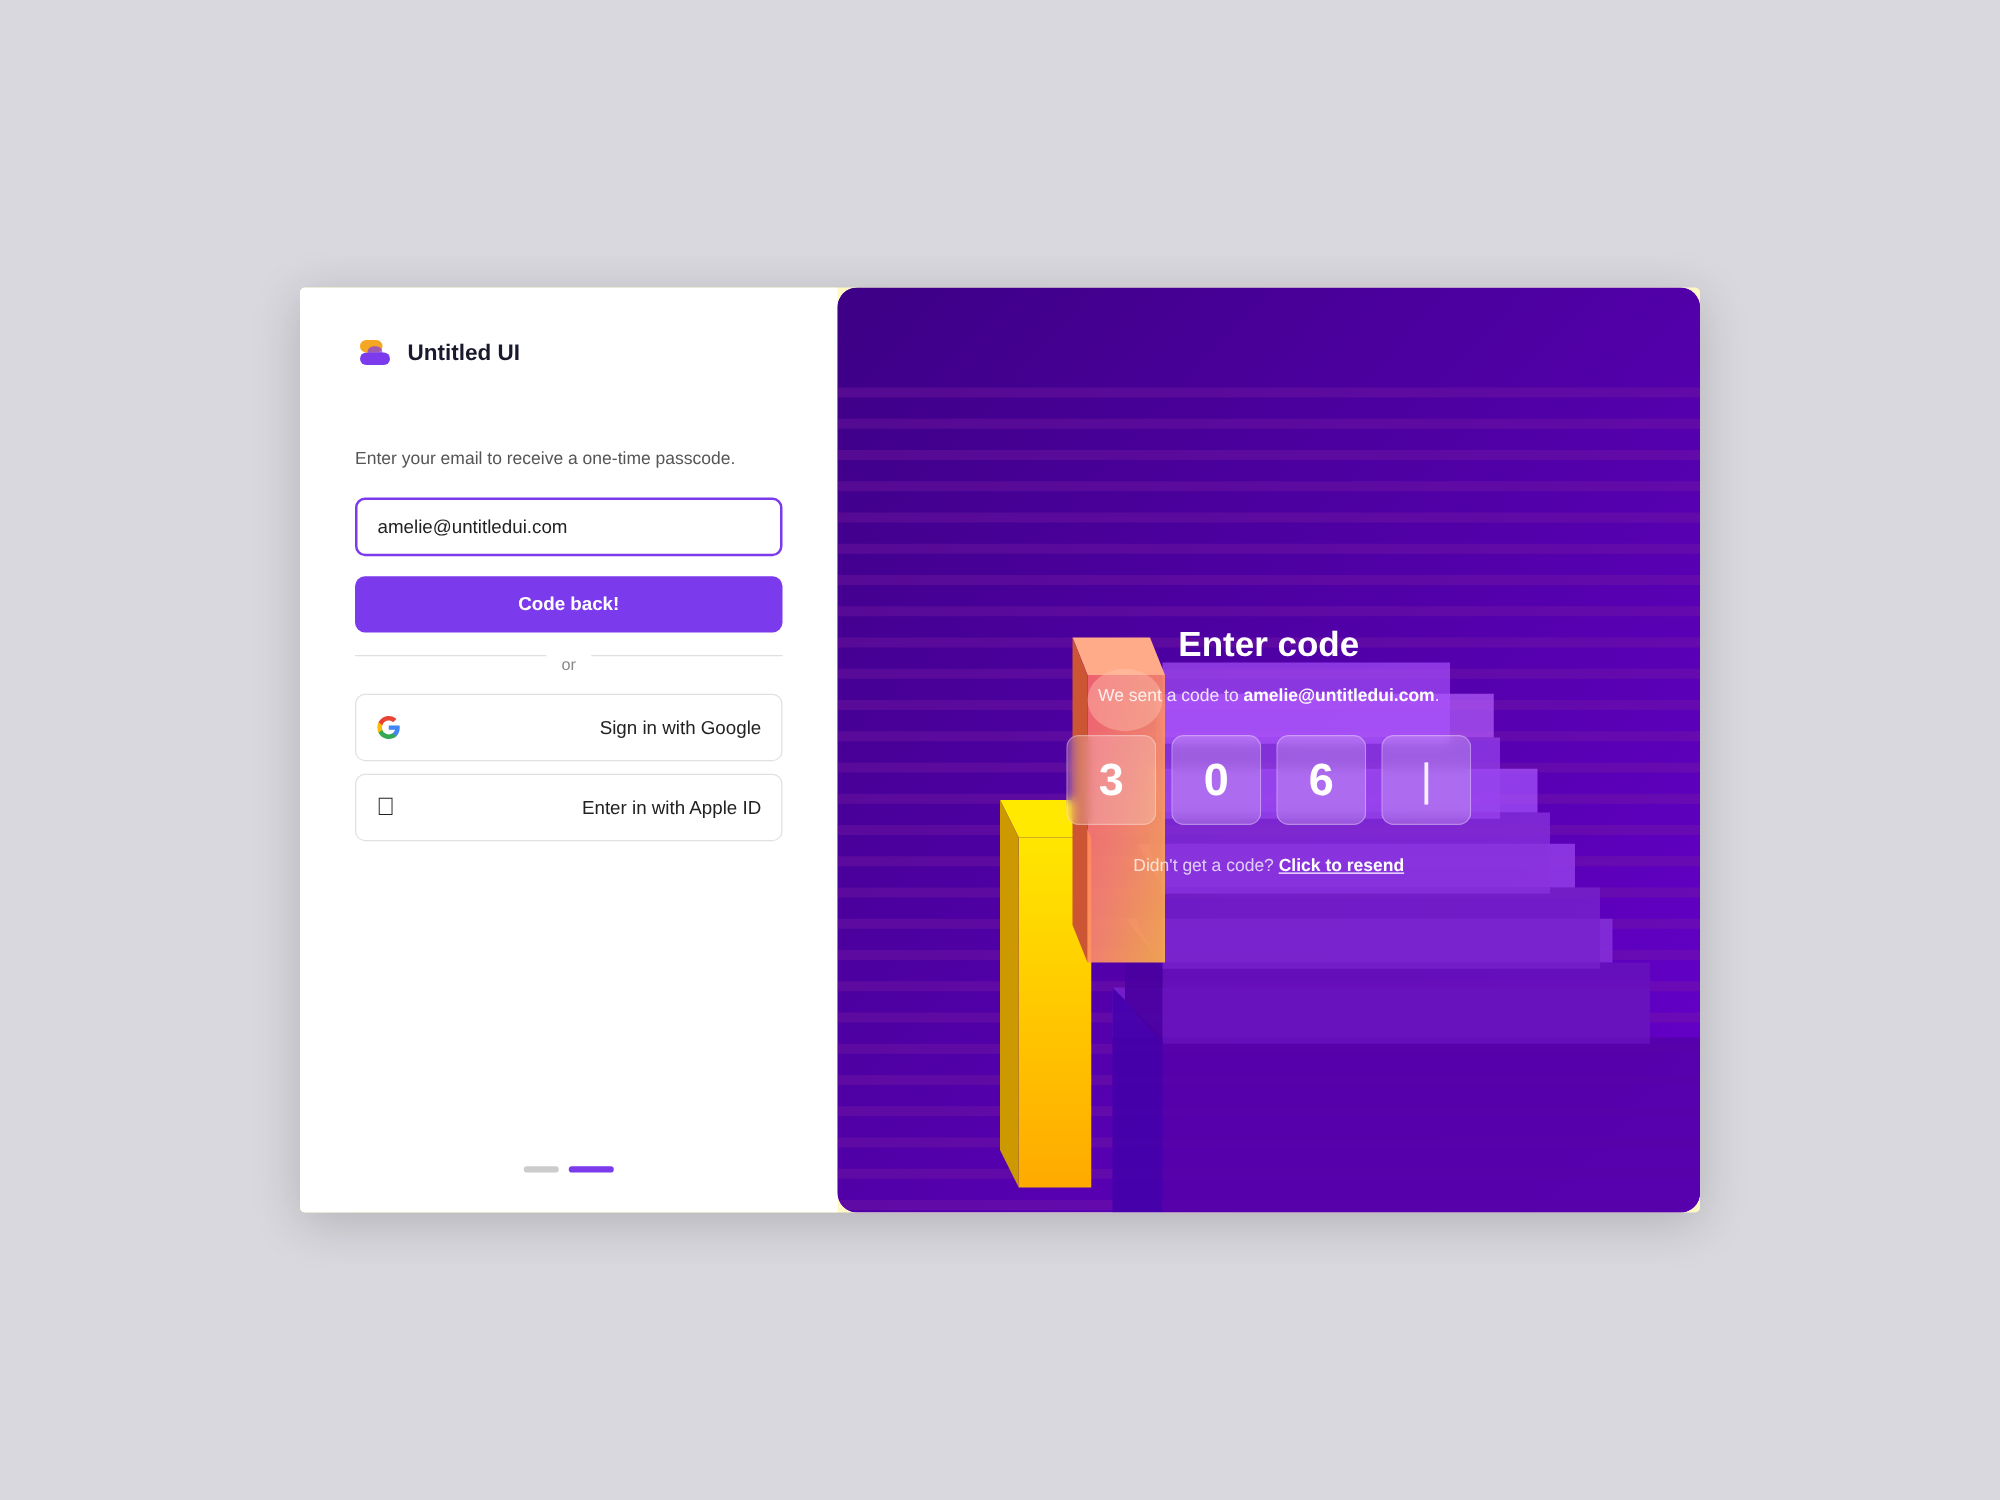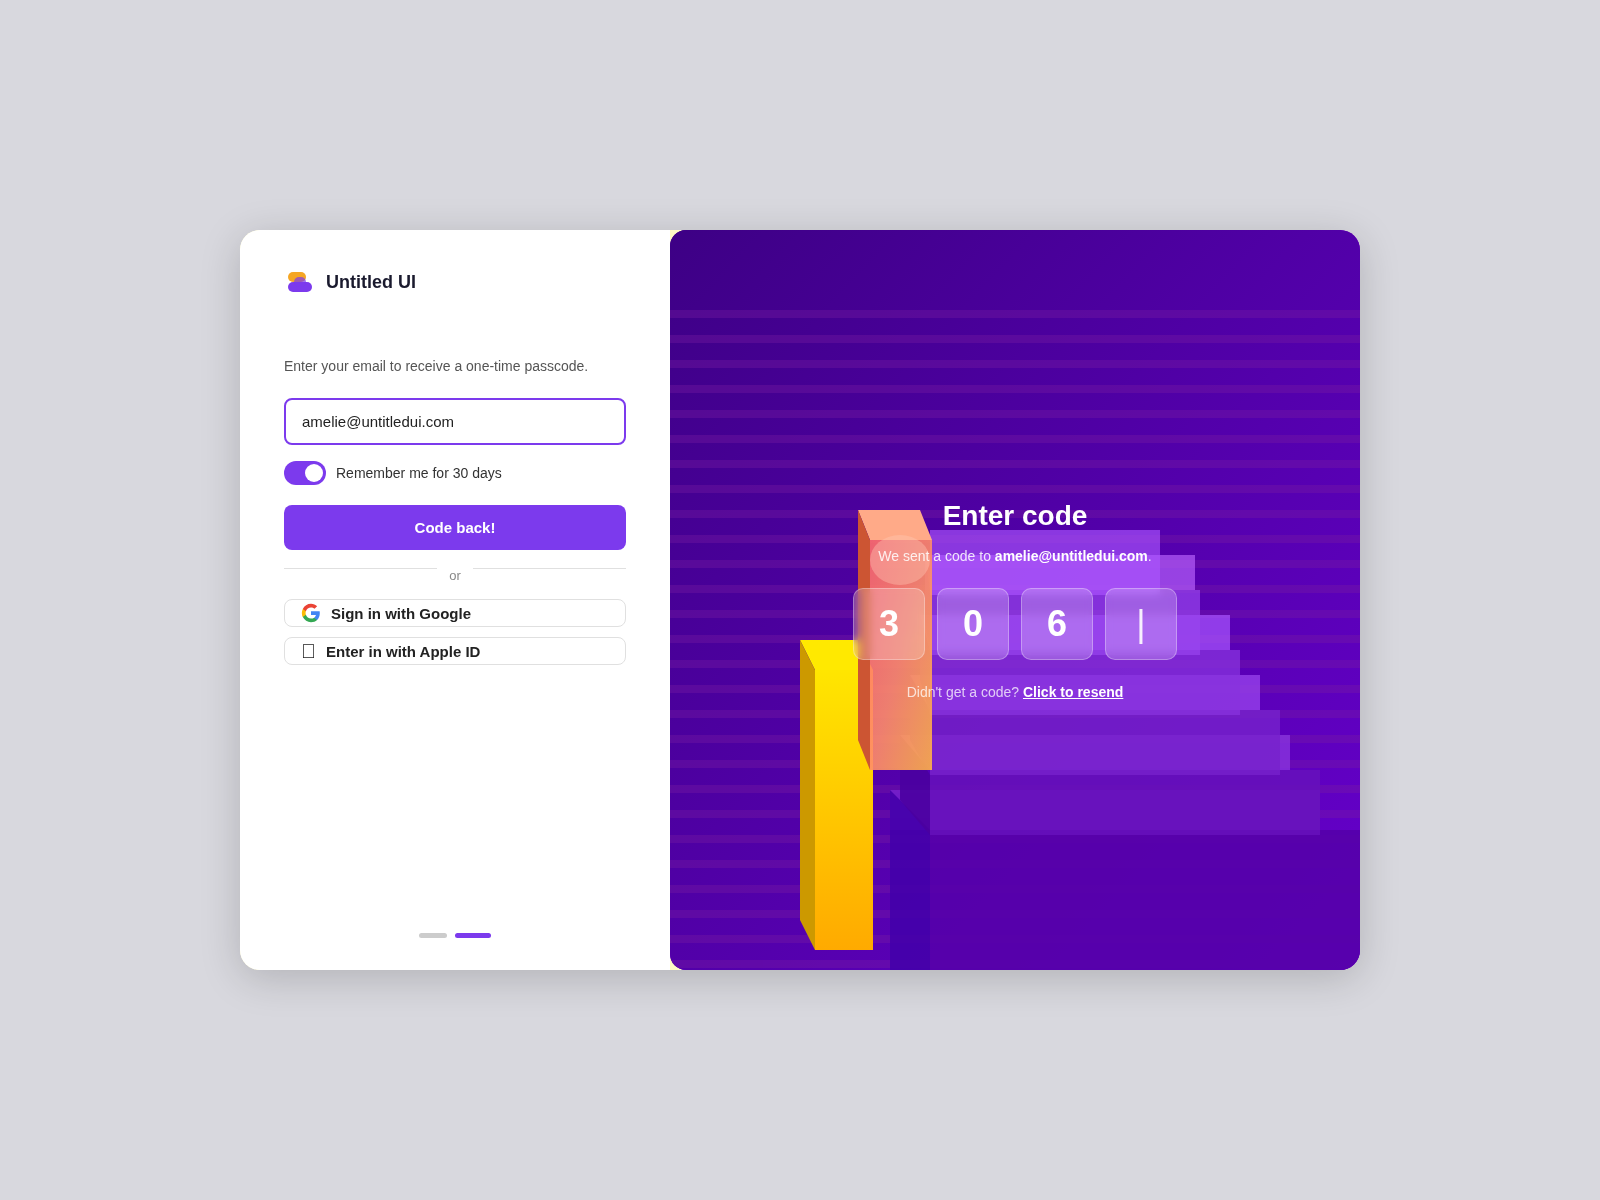--- a/index.html
+++ b/index.html
@@ -9,21 +9,21 @@
       align-items: center;
       justify-content: center;
       min-height: 100vh;
       font-family: -apple-system, BlinkMacSystemFont, 'Segoe UI', sans-serif;
     }
     .card {
       display: flex;
       width: 1120px;
       height: 740px;
       background: #fef9c3;
-      border-radius: 20px;
+      border-radius: 4px;
       overflow: hidden;
       box-shadow: 0 8px 40px rgba(0,0,0,0.18);
     }
     
     .left-panel {
       width: 430px;
       min-width: 430px;
       background: #fff;
       display: flex;
       flex-direction: column;
@@ -122,33 +122,33 @@
       flex: 1;
       height: 1px;
       background: #e0e0e0;
     }
     .or-text {
       font-size: 13px;
       color: #888;
     }
     .social-btn {
       width: 100%;
-      padding: 3px 16px;
+      padding: 16px 16px;
       border: 1.5px solid #e0e0e0;
       border-radius: 8px;
       background: #fff;
       font-size: 15px;
       color: #222;
       cursor: pointer;
       display: flex;
       align-items: center;
-      justify-content: flex-start;
+      justify-content: space-between;
       gap: 10px;
       margin-bottom: 10px;
-      font-weight: 700;
+      font-weight: 400;
     }
     .dots-row {
       display: flex;
       align-items: center;
       justify-content: center;
       gap: 8px;
       margin-top: auto;
       padding-top: 24px;
     }
     .dot {
@@ -267,26 +267,20 @@
         <rect x="10" y="11" width="12" height="10" rx="5" fill="#7c3aed" opacity="0.7"></rect>
       </svg>
       <span class="logo-text">Untitled UI</span>
     </div>
 
     <div class="form-section">
       <p class="welcome-sub">Enter your email to receive a one-time passcode.</p>
 
       <input class="email-input" type="email" value="amelie@untitledui.com" placeholder="Enter your email" style="">
 
-      <div class="remember-row">
-        <div class="toggle">
-          <div class="toggle-knob"></div>
-        </div>
-        <span class="remember-label">Remember me for 30 days</span>
-      </div>
 
       <button class="code-sent-btn">
         <span>Code back!</span>
       </button>
 
       <div class="or-divider">
         <span class="or-text">or</span>
       </div>
 
       <button class="social-btn">

